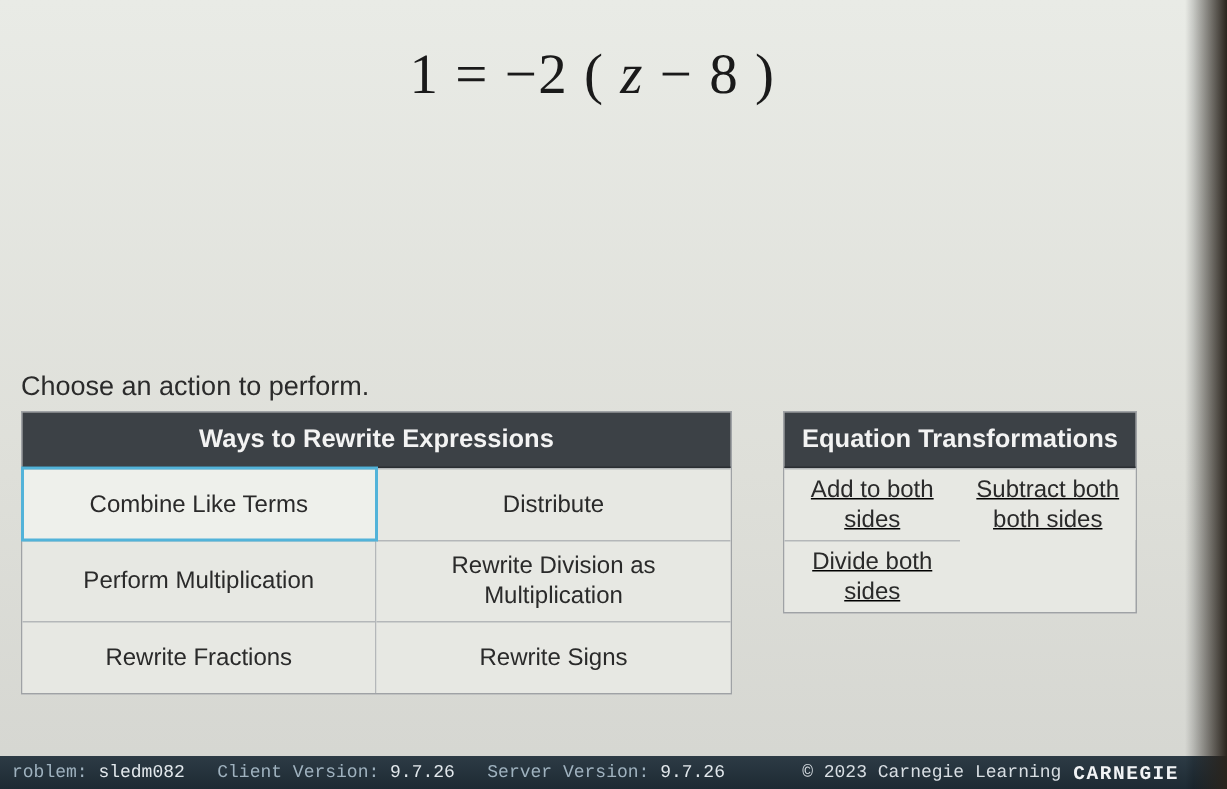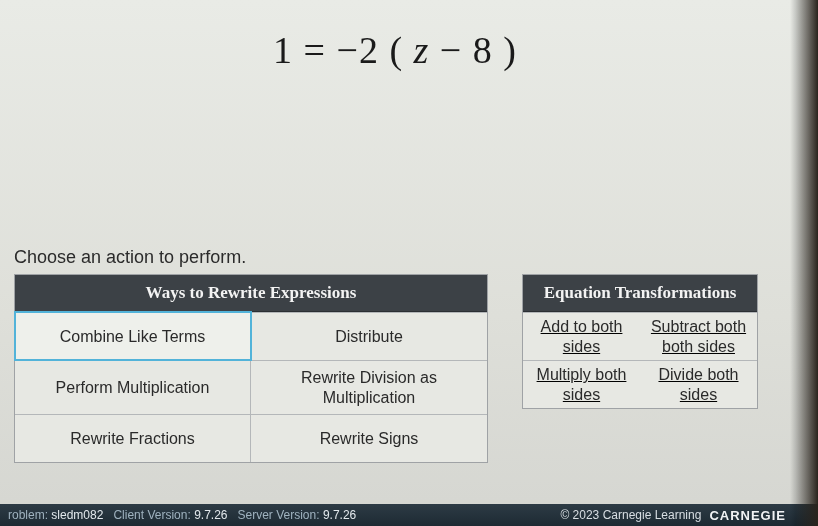--- a/index.html
+++ b/index.html
@@ -52,21 +52,20 @@
   .panel-left { width: 474px; }
   .panel-right { width: 236px; }
   .panel-header {
     background: #3c4146;
     color: #f3f3f3;
     font-weight: 700;
     font-size: 17px;
     text-align: center;
     padding: 8px 6px;
     border-bottom: 1px solid #2b2f33;
-    font-family: Liberation Serif, serif;
   }
   .grid2 {
     display: grid;
     grid-template-columns: 1fr 1fr;
   }
   .cell {
     border-top: 1px solid #b4b7b9;
     border-right: 1px solid #b4b7b9;
     background: #e7e8e3;
     min-height: 48px;
@@ -93,20 +92,21 @@
   .footer {
     position: absolute;
     left: 0; bottom: 0;
     width: 818px; height: 22px;
     background: linear-gradient(180deg, #2d3b45 0%, #1d2a33 100%);
     color: #cfd6db;
     font-size: 12px;
     display: flex;
     align-items: center;
     padding: 0 8px;
+    font-family: Liberation Mono, monospace;
   }
   .footer .segment { white-space: pre; }
   .footer .lbl { color: #9fb2bf; }
   .footer .val { color: #e2e8ec; }
   .footer .spacer { flex: 1; }
   .footer .copyright { color: #d8dee3; font-size: 12px; margin-right: 8px; }
   .footer .brand {
     color: #f1f3f5;
     font-weight: 800;
     letter-spacing: 1px;
@@ -144,21 +144,20 @@
         <div class="cell">Rewrite Fractions</div>
         <div class="cell">Rewrite Signs</div>
       </div>
     </div>
 
     <div class="panel panel-right">
       <div class="panel-header">Equation Transformations</div>
       <div class="grid1">
         <div class="cell">Add to both sides</div>
         <div class="cell">Subtract both both sides</div>
-        <div class="cell">Multiply both sides</div>
         <div class="cell">Divide both sides</div>
       </div>
     </div>
 
   </div>
 
   <div class="footer">
     <span class="segment lbl">roblem: </span>
     <span class="segment val">sledm082</span>
     <span class="segment">&nbsp;&nbsp;&nbsp;</span>

